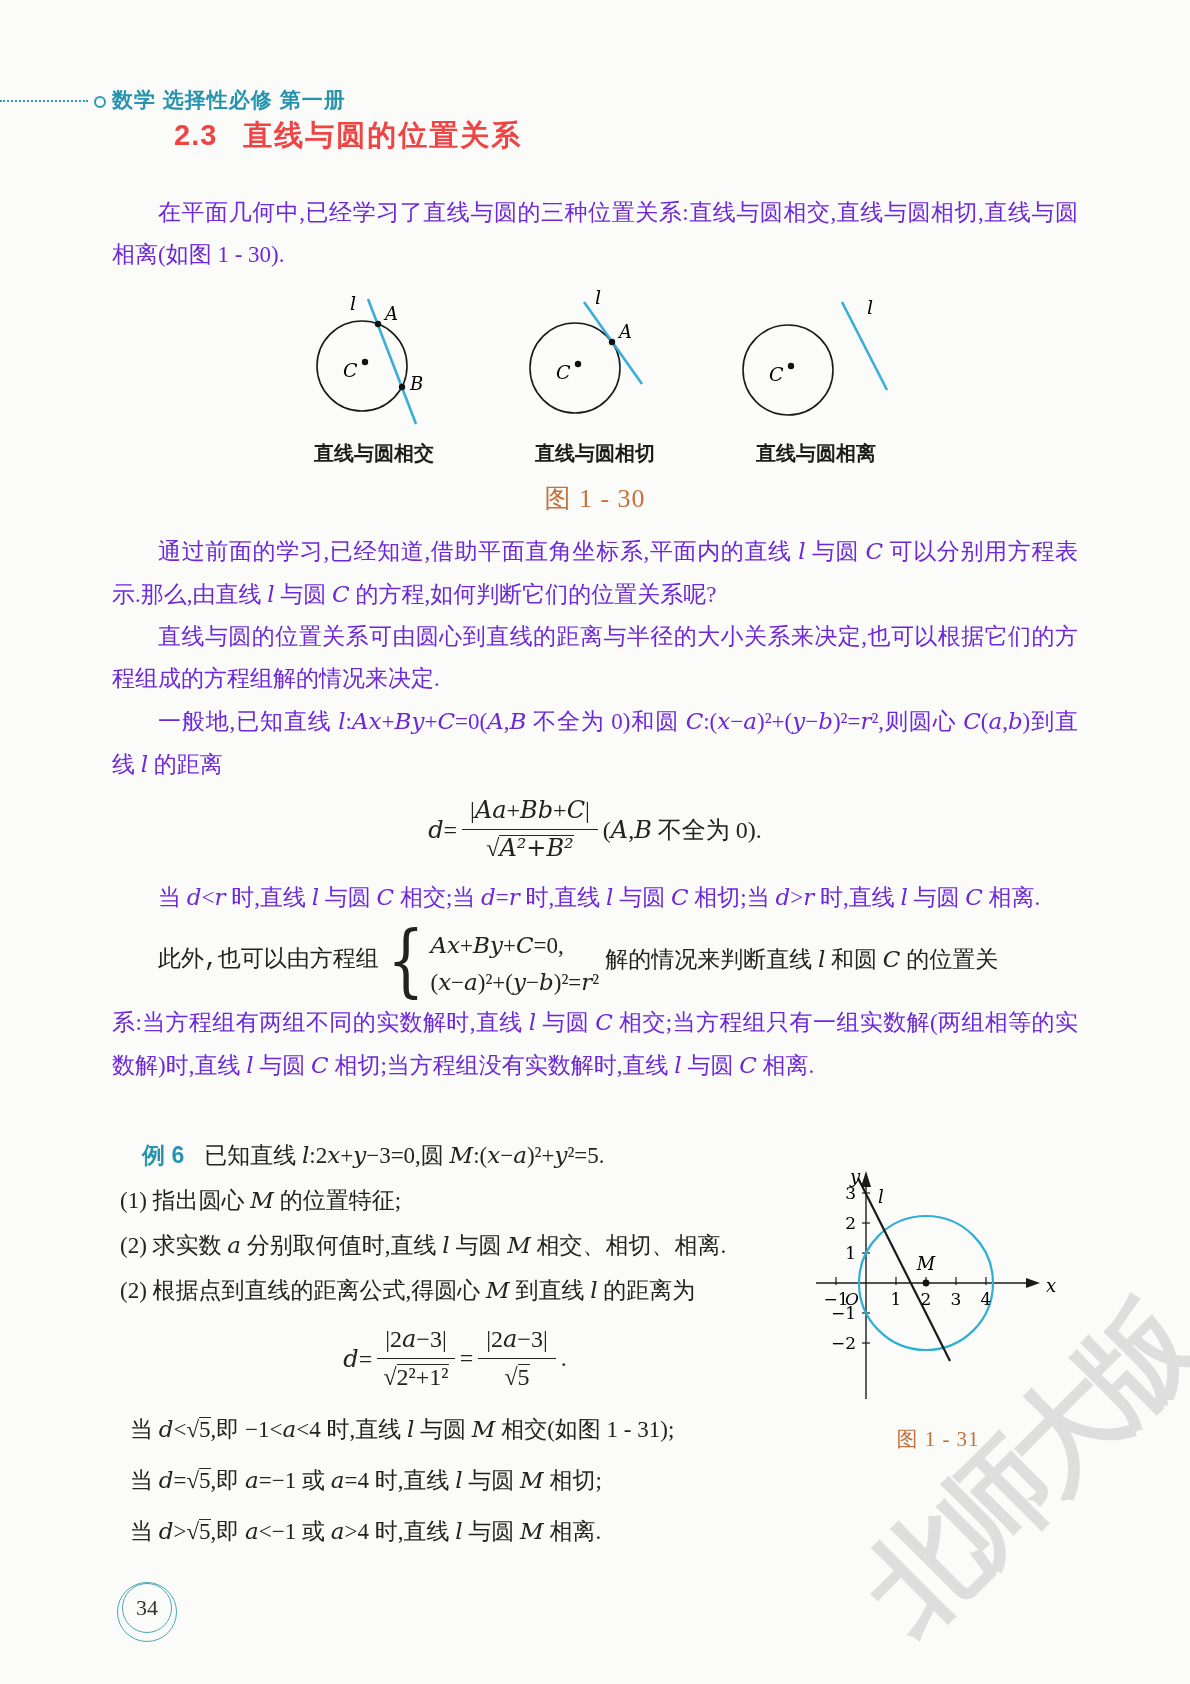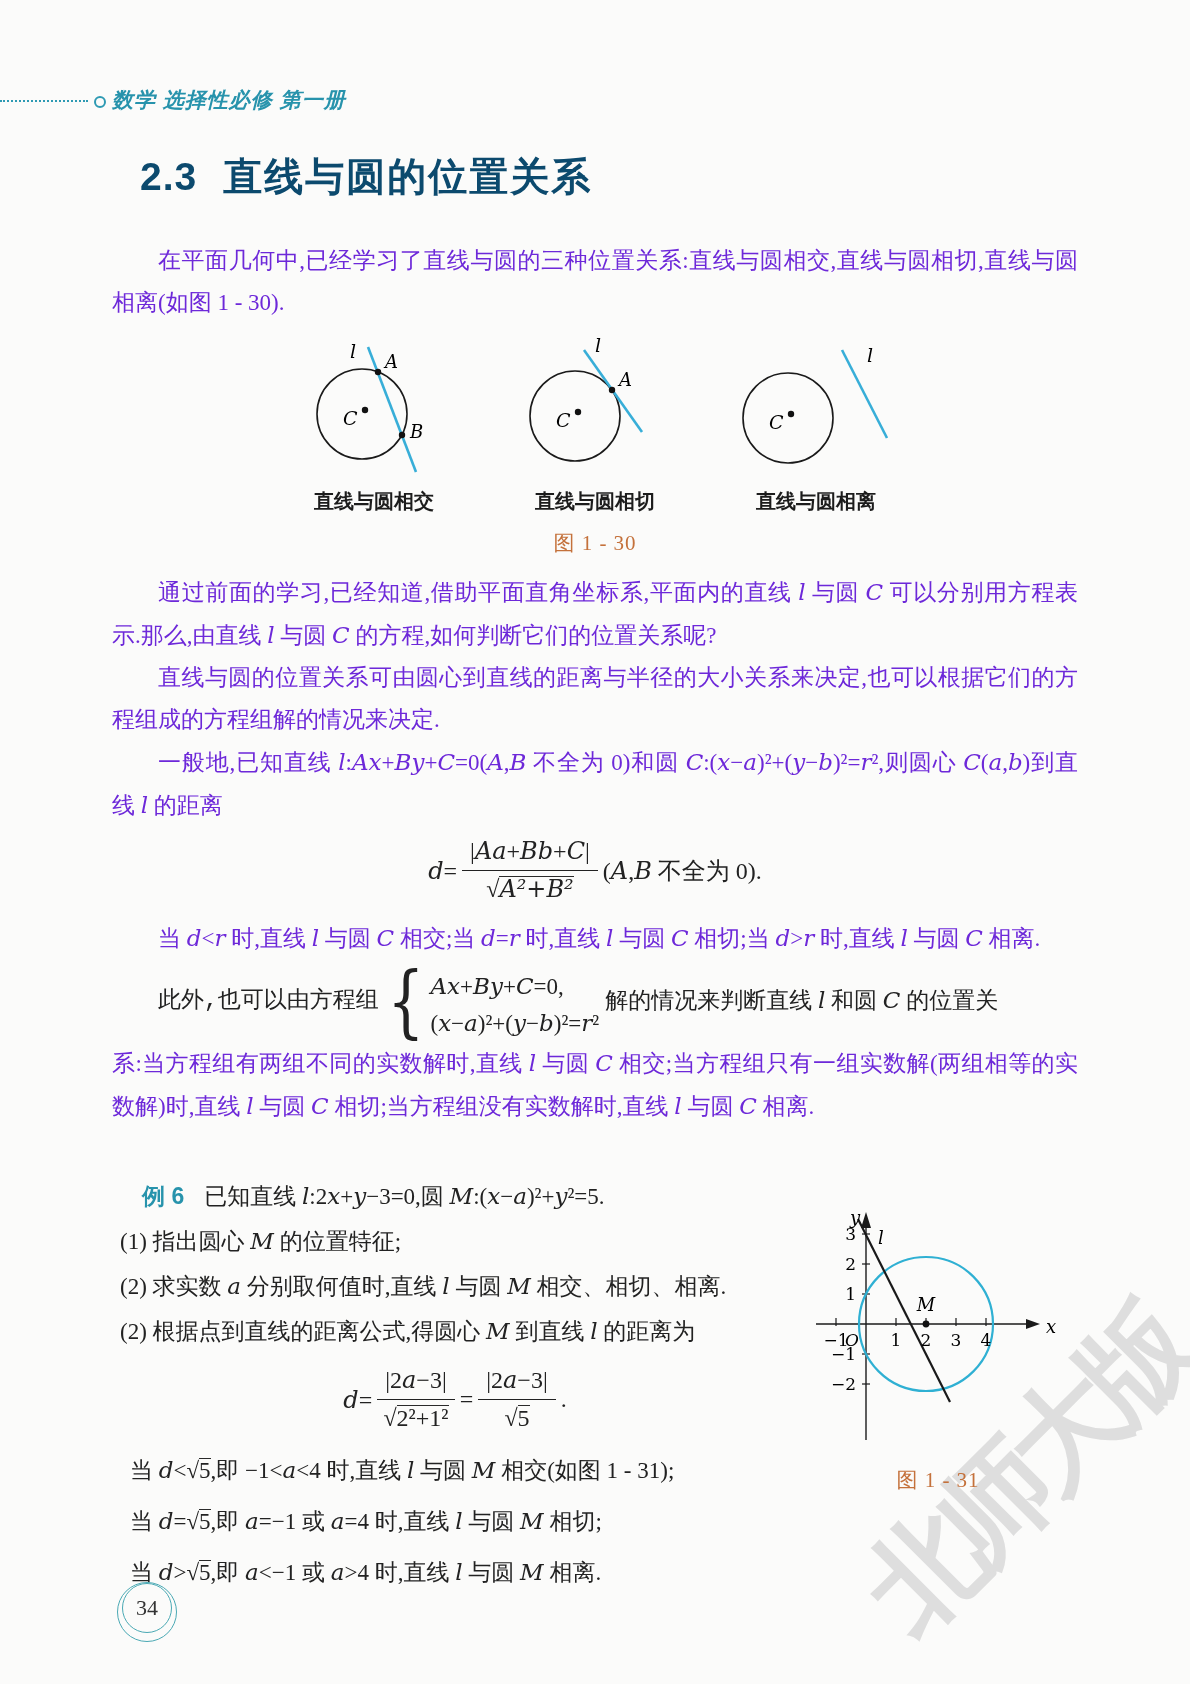--- a/index.html
+++ b/index.html
@@ -12,43 +12,43 @@
 
   
   .watermark{
     position:absolute; z-index:0; left:886px; top:1556px;
     font-size:112px; line-height:112px; letter-spacing:-12px;
     transform:rotate(-45deg); transform-origin:left center;
     color:#dedede; white-space:nowrap; font-weight:bold;
   }
 
   
-  .header{position:relative; height:30px; margin-bottom:34px;font-style:italic;}
+  .header{position:relative; height:30px; }
   .header .rule{position:absolute; left:-112px; top:14px; width:88px; border-top:2px dotted #2e9ab3;}
   .header .ring{position:absolute; left:-18px; top:10px; width:8px; height:8px; border:2px solid #2e9ab3; border-radius:50%;}
   .header-text{font-family:"Liberation Sans","DejaVu Sans",sans-serif; font-weight:bold; font-size:21px; color:#2793ac; letter-spacing:1px;}
 
   
-  .title{margin:0 0 36px 28px; font-family:"Liberation Sans","DejaVu Sans",sans-serif; font-weight:bold; color:#0c4a6e; font-size:39px; letter-spacing:2px;}
+  .title{margin:0 0 36px 62px; font-family:"Liberation Sans","DejaVu Sans",sans-serif; font-weight:bold; color:#ef4444; font-size:29px; letter-spacing:2px;}
   .title .num{margin-right:26px; letter-spacing:1px;}
 
   
   .para{font-size:23px; line-height:42px; margin:0; text-align:justify; color:#6d28d9;}
   .indent{text-indent:46px;}
   .v{font-style:italic; font-family:"DejaVu Serif","Liberation Serif",serif;}
   .ov{border-top:1.6px solid #2a2a2a; display:inline-block; line-height:1.05;}
   .ovi{border-top:1.6px solid #2a2a2a; display:inline-block; line-height:1.05; font-style:italic; font-family:"DejaVu Serif",serif;}
 
   
   .fig30{margin:12px 0 14px 0; text-align:center;}
   .diagram-row{display:flex; justify-content:center; gap:36px;}
   .diagram{width:185px;}
   .diagram svg{display:block;}
   .diagram-caption{font-family:"Liberation Sans","DejaVu Sans",sans-serif; font-weight:bold; font-size:20px; color:#1c1c1c; margin-top:2px; text-align:center;}
-  .figlabel{margin-top:14px; font-size:21px; color:#c4713b; text-align:center; letter-spacing:1px;}
+  .figlabel{margin-top:14px; font-size:26px; color:#c4713b; text-align:center; letter-spacing:1px;}
 
   
   .formula-line{display:flex; justify-content:center; align-items:center; font-size:24px; margin:10px auto 12px auto; width:fit-content;}
   .frac{display:inline-flex; flex-direction:column; text-align:center; margin:0 5px; vertical-align:middle;}
   .frac .num{padding:0 8px 4px 8px; border-bottom:1.7px solid #222; line-height:1.2;}
   .frac .den{padding-top:3px; line-height:1.3;}
 
   
   .syspara{display:flex; align-items:center; margin:2px 0; font-size:23px; line-height:40px;}
   .syspara .pre{padding-left:46px; white-space:nowrap;font-family:Liberation Mono, monospace;}

